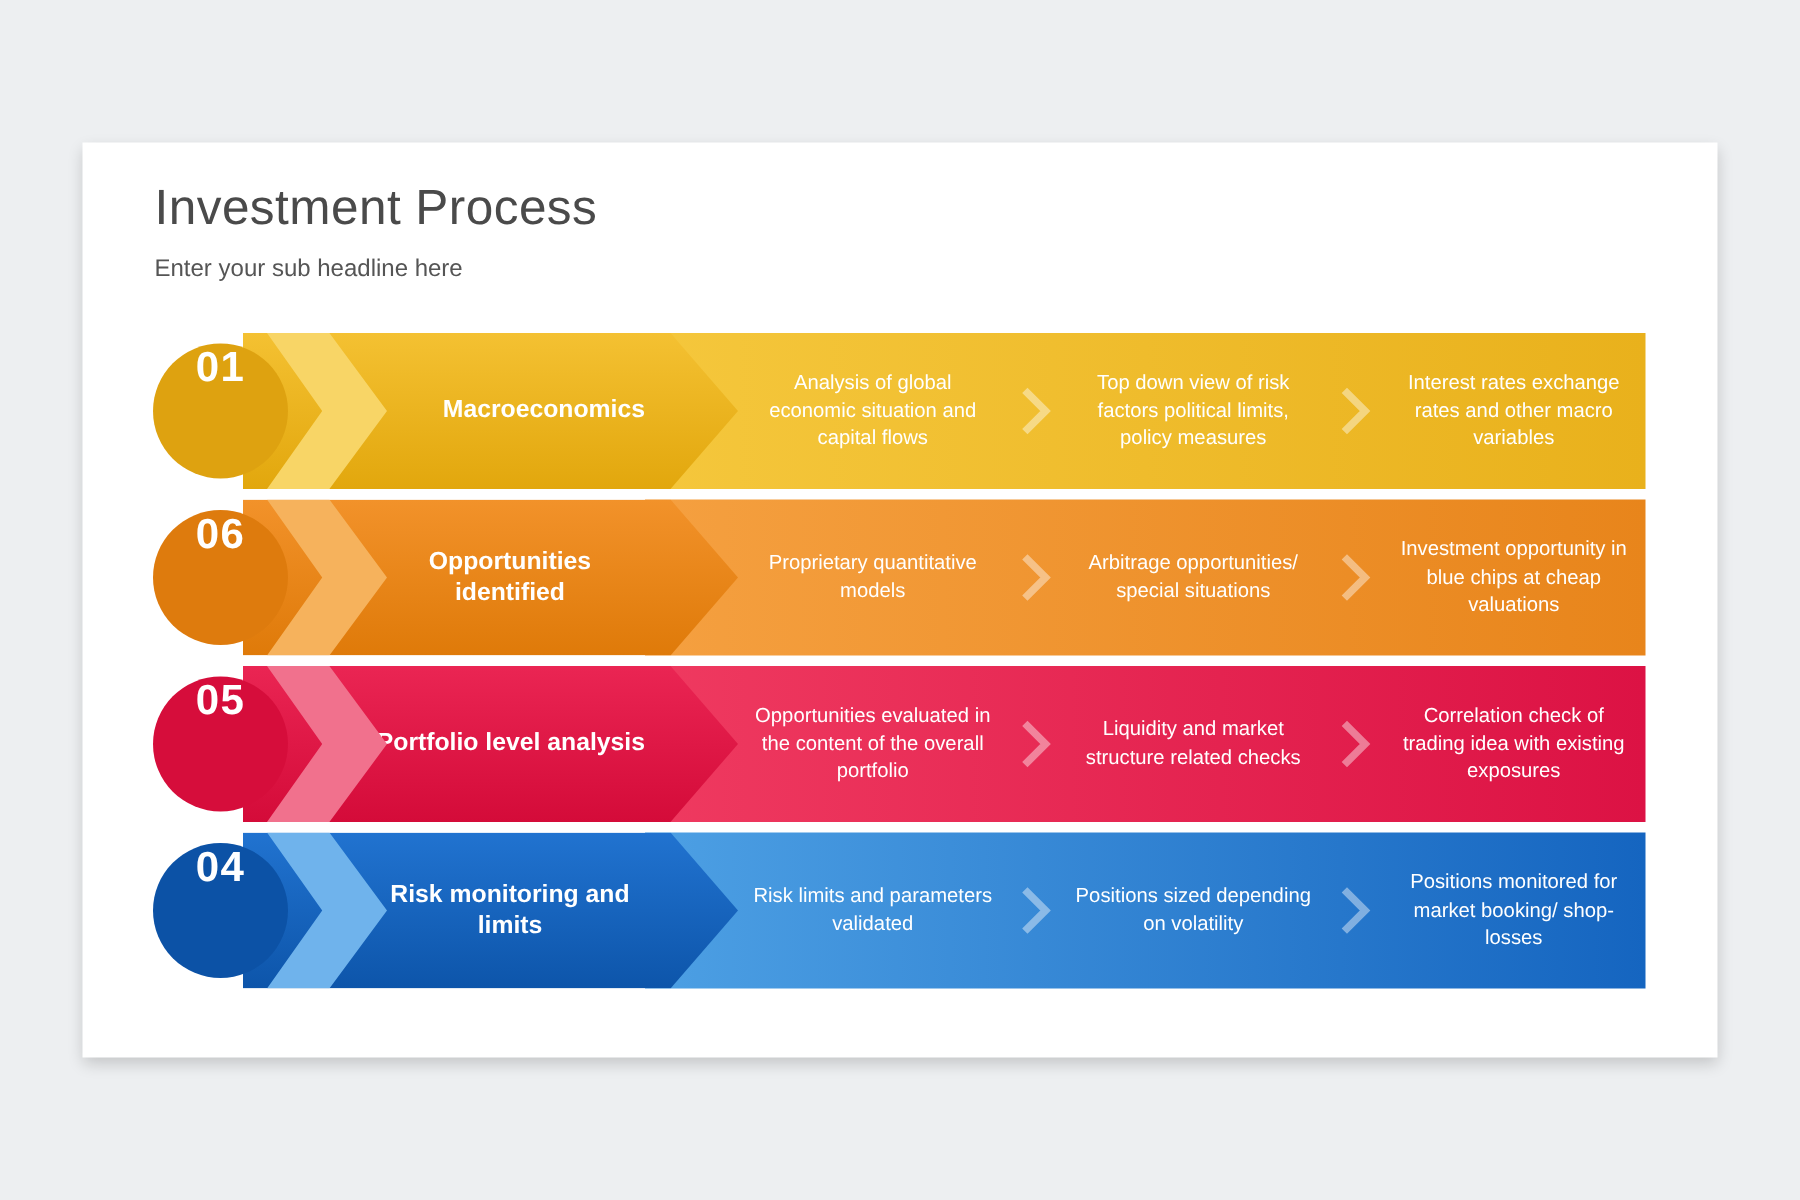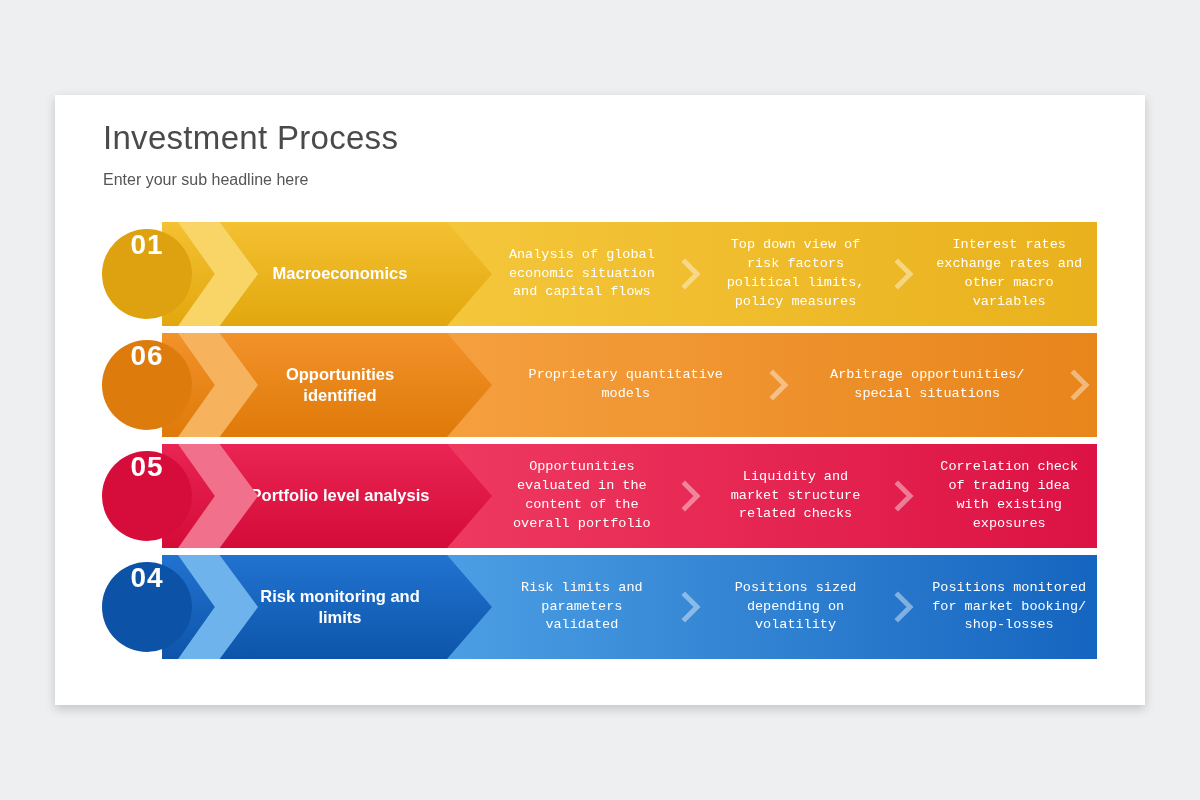--- a/index.html
+++ b/index.html
@@ -24,21 +24,20 @@
   }
   .steps{
     position:absolute;left:47px;right:48px;top:127px;
   }
   .step{
     position:relative;height:104px;margin-bottom:7px;
   }
   .bar{
     position:absolute;left:328px;right:0;top:0;bottom:0;z-index:1;
     background:linear-gradient(90deg,var(--bar-a),var(--bar-b));
-    font-family:Liberation Mono, monospace;
   }
   .bar-content{
     position:absolute;left:64px;right:0;top:0;bottom:0;
     display:flex;align-items:center;
   }
   .bar-item{
     flex:1;text-align:center;color:#ffffff;
     font-size:13.5px;line-height:1.4;padding:0 8px;
   }
   .sep{
@@ -47,21 +46,21 @@
   .sep::before{
     content:"";display:block;width:17px;height:17px;
     border-top:5px solid rgba(255,255,255,0.42);
     border-right:5px solid rgba(255,255,255,0.42);
     transform:rotate(45deg);margin-right:8px;
   }
   .banner{
     position:absolute;left:60px;width:330px;top:0;bottom:0;z-index:2;
     background:linear-gradient(180deg,var(--banner-a),var(--banner-b));
     clip-path:polygon(0 0, calc(100% - 45px) 0, 100% 50%, calc(100% - 45px) 100%, 0 100%);
-    display:flex;align-items:center;justify-content:center;
+    display:flex;align-items:center;justify-content:flex-end;
     box-sizing:border-box;padding:0 62px 0 88px;
   }
   .banner-label{
     color:#ffffff;font-weight:700;font-size:16.5px;line-height:1.3;text-align:center;
   }
   .chev-ribbon{
     position:absolute;left:76px;top:0;bottom:0;width:80px;z-index:3;
     background:var(--chev);
     clip-path:polygon(0 0, 52% 0, 100% 50%, 52% 100%, 0 100%, 46% 50%);
   }
@@ -103,20 +102,21 @@
       </div>
     </div>
 
     <div class="step" style="--circle: #DE7B0D; --banner-a: #F2922A; --banner-b: #DF7A09; --bar-a: #F5A040; --bar-b: #E8851B; --chev: #F6B25C;">
       <div class="bar">
         <div class="bar-content">
           <div class="bar-item">Proprietary quantitative models</div>
           <div class="sep"></div>
           <div class="bar-item">Arbitrage opportunities/ special situations</div>
           <div class="sep"></div>
+          <div class="bar-item">Investment opportunity in blue chips at cheap valuations</div>
         </div>
       </div>
       <div class="banner">
         <span class="banner-label">Opportunities identified</span>
       </div>
       <div class="chev-ribbon"></div>
       <div class="circle">
         <span>06</span>
       </div>
     </div>

